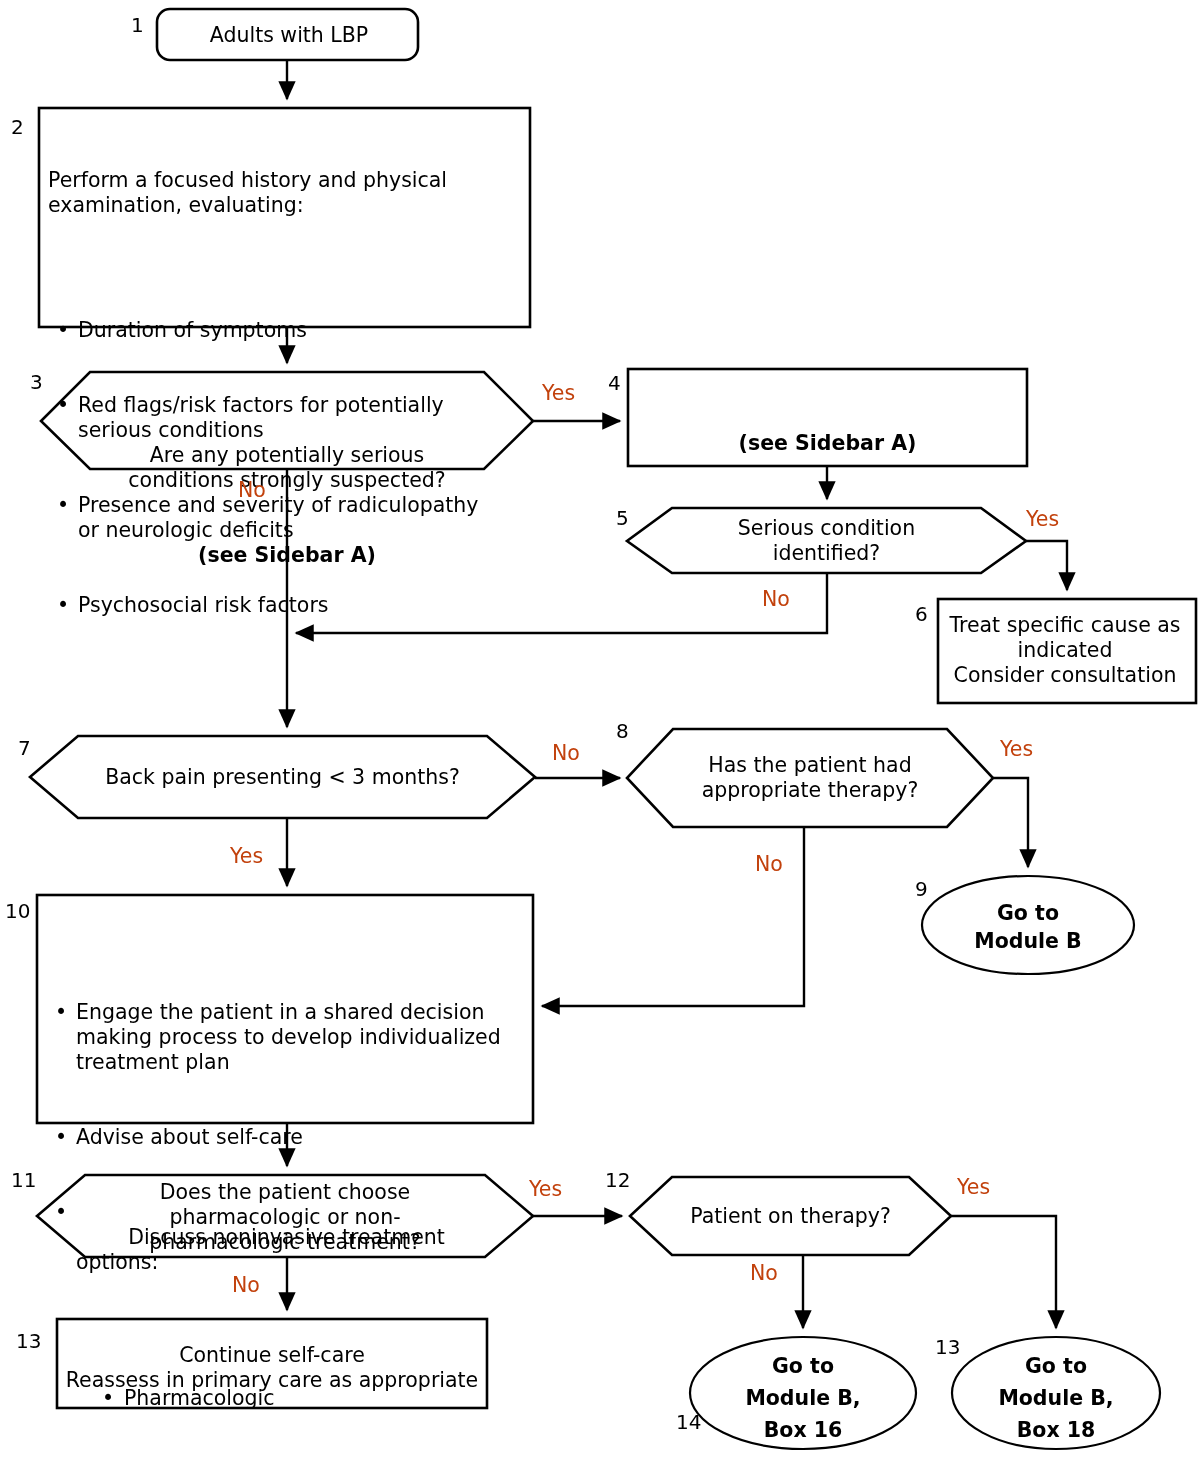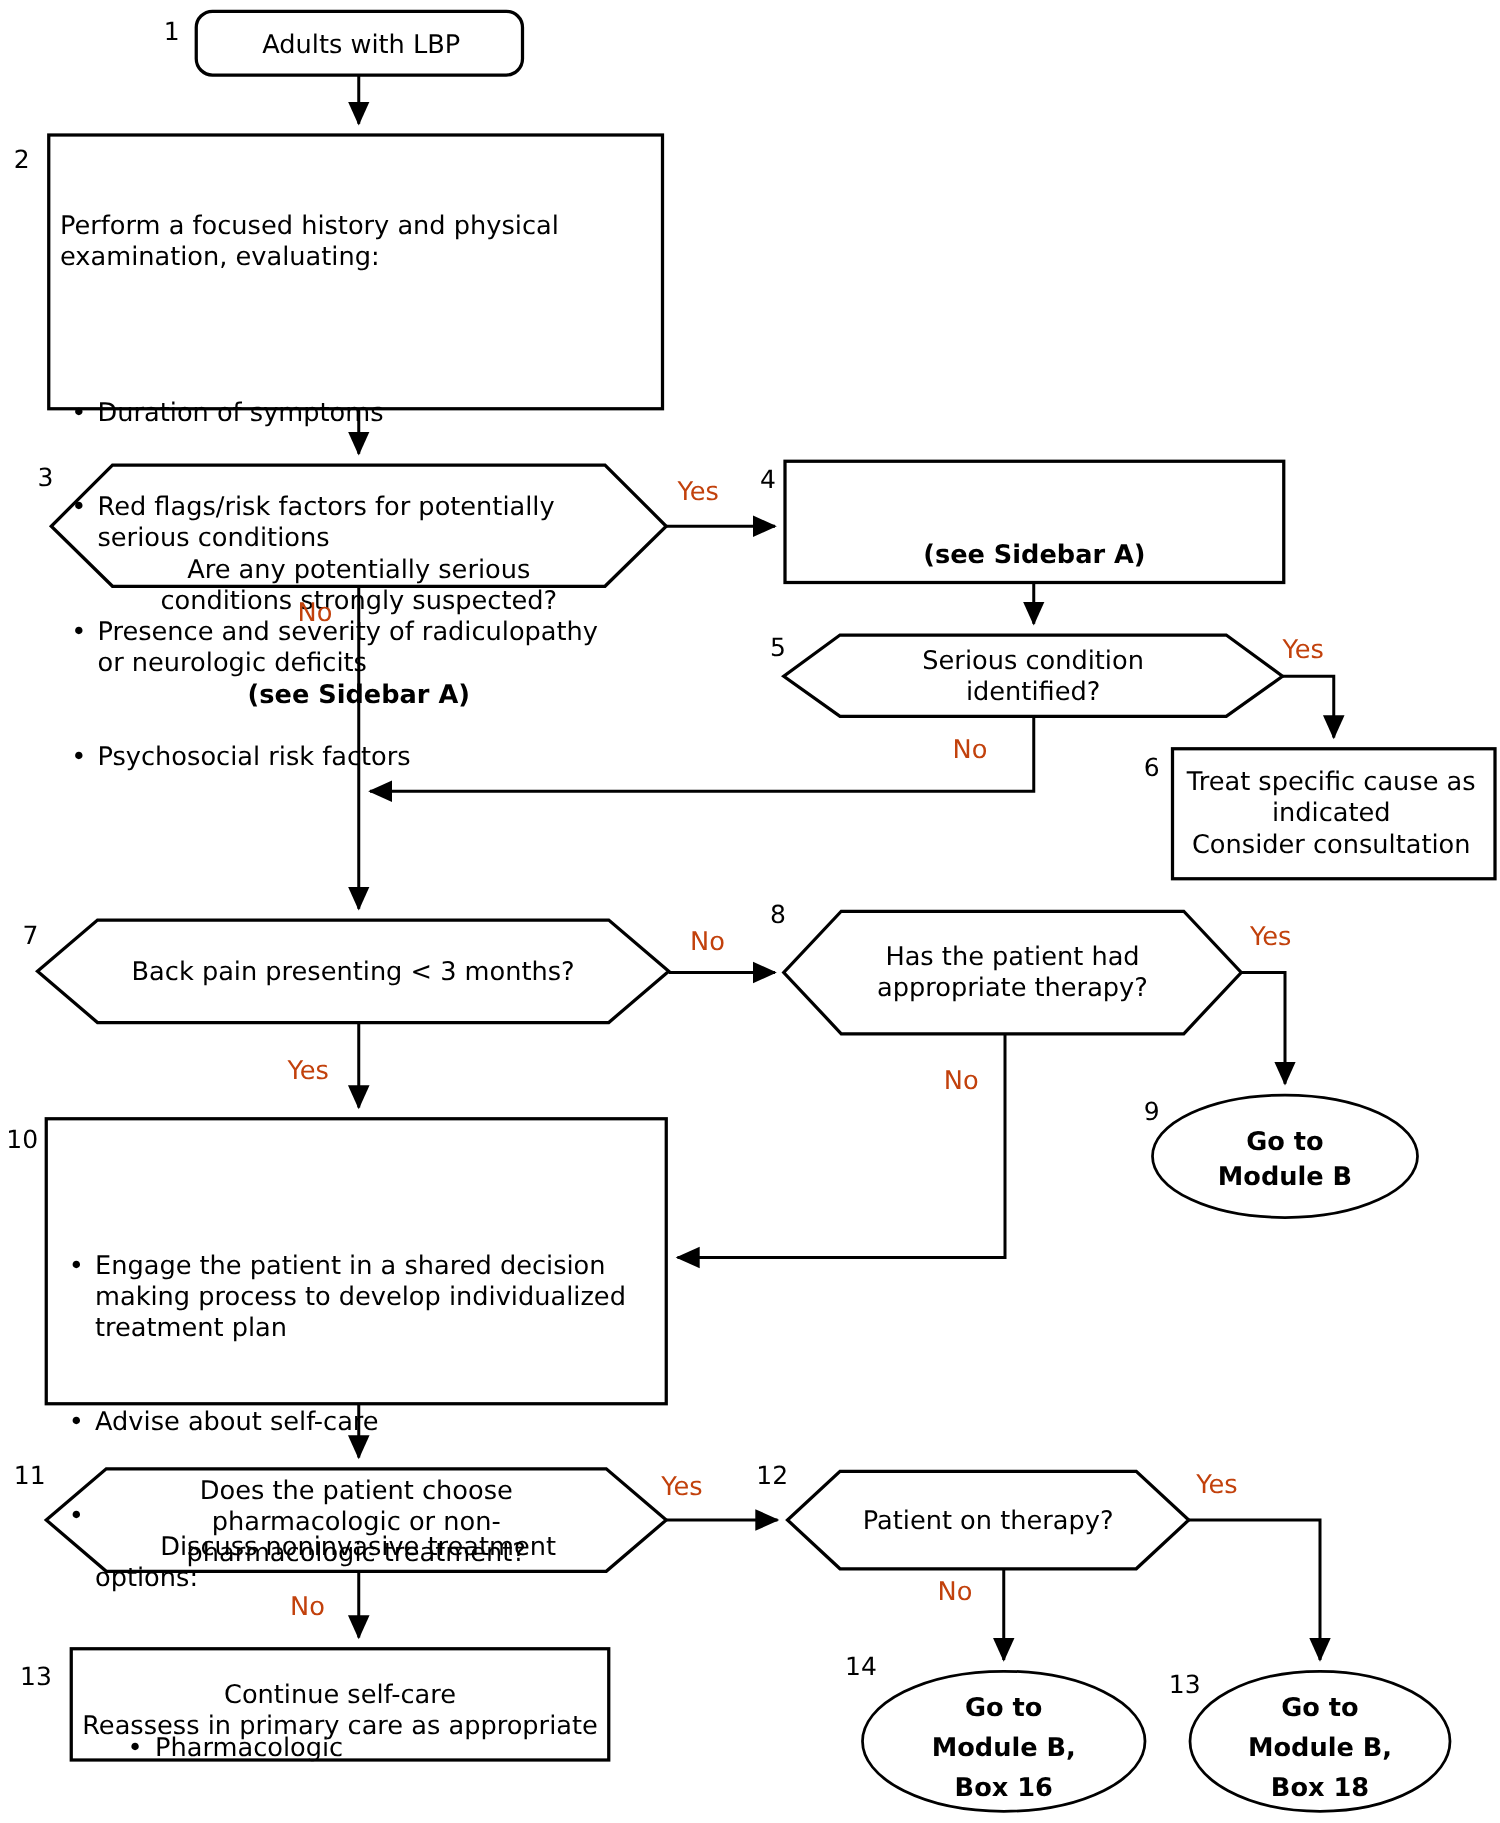--- a/index.html
+++ b/index.html
@@ -176,21 +176,21 @@
   <div class="numlabel" style="left:608px; top:373px;">4</div>
   <div class="numlabel" style="left:616px; top:508px;">5</div>
   <div class="numlabel" style="left:915px; top:604px;">6</div>
   <div class="numlabel" style="left:18px;  top:738px;">7</div>
   <div class="numlabel" style="left:616px; top:721px;">8</div>
   <div class="numlabel" style="left:915px; top:879px;">9</div>
   <div class="numlabel" style="left:5px;   top:901px;">10</div>
   <div class="numlabel" style="left:11px;  top:1170px;">11</div>
   <div class="numlabel" style="left:605px; top:1170px;">12</div>
   <div class="numlabel" style="left:935px; top:1337px;">13</div>
-  <div class="numlabel" style="left:676px; top:1323px;">14</div>
+  <div class="numlabel" style="left:676px; top:1412px;">14</div>
   <div class="numlabel" style="left:16px;  top:1331px;">13</div>
 
   <div class="nodetext center" style="left:157px; top:23px; width:264px;">Adults with LBP</div>
 
   <div class="nodetext left" style="left:48px; top:118px; width:478px;">
     <p class="plainline">Perform a focused history and physical
 examination, evaluating:</p>
     <ul class="bullets">
       <li>Duration of symptoms</li>
       <li>Red flags/risk factors for potentially

